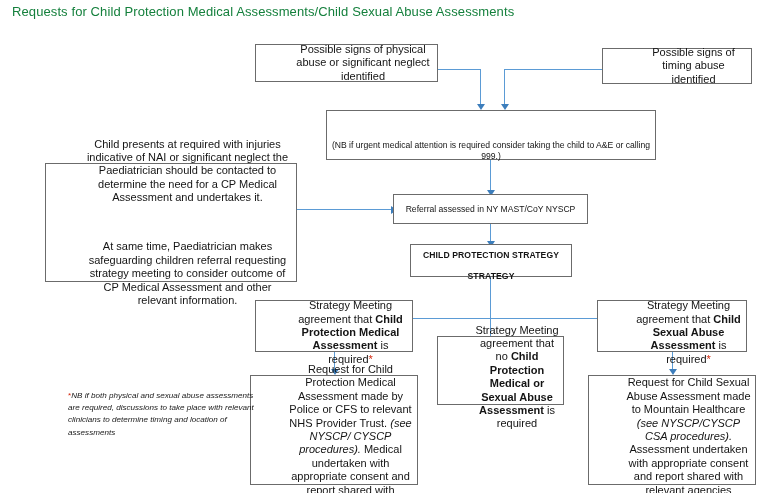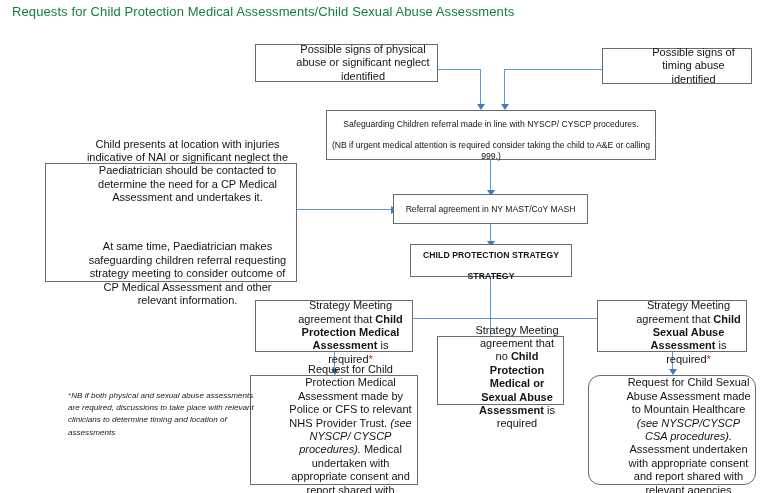--- a/index.html
+++ b/index.html
@@ -121,35 +121,35 @@
   <div class="node f8" style="left:255px; top:44px; width:183px; height:38px;">
     <span class="inner">Possible signs of physical abuse or significant neglect identified</span>
   </div>
 
   <div class="node f8" style="left:602px; top:48px; width:150px; height:36px;">
     <span class="inner">Possible signs of timing abuse identified</span>
   </div>
 
   <div class="node f85" style="left:326px; top:110px; width:330px; height:50px;">
     <span class="inner">
-      <span>Safeguarding Children referral made in line with NYSCP/ CYSCP procedures.</span><br>
+      <br>
       <span>(NB if urgent medical attention is required consider taking the child to A&amp;E or calling 999.)</span>
     </span>
   </div>
 
   <div class="node f8" style="left:45px; top:163px; width:252px; height:119px;">
     <span class="inner" style="display:block;">
-      <span style="display:block;">Child presents at location with injuries indicative of NAI or significant neglect the Paediatrician should be contacted to determine the need for a CP Medical Assessment and undertakes it.</span>
+      <span style="display:block;">Child presents at required with injuries indicative of NAI or significant neglect the Paediatrician should be contacted to determine the need for a CP Medical Assessment and undertakes it.</span>
       <span style="display:block; height:9px;"></span>
       <span style="display:block;">At same time, Paediatrician makes safeguarding children referral requesting strategy meeting to consider outcome of CP Medical Assessment and other relevant information.</span>
     </span>
   </div>
 
   <div class="node f85" style="left:393px; top:194px; width:195px; height:30px;">
-    <span class="inner">Referral agreement in NY MAST/CoY MASH</span>
+    <span class="inner">Referral assessed in NY MAST/CoY NYSCP</span>
   </div>
 
   <div class="node" style="left:410px; top:244px; width:162px; height:33px;">
     <span class="inner strategy-title">
       <span>CHILD PROTECTION STRATEGY</span><br>
       <span>STRATEGY</span>
     </span>
   </div>
 
   <div class="node f8" style="left:255px; top:300px; width:158px; height:52px;">
@@ -169,21 +169,21 @@
       <span>Strategy Meeting agreement that no </span><span class="bold">Child Protection Medical or Sexual Abuse Assessment</span><span> is required</span>
     </span>
   </div>
 
   <div class="node f8" style="left:250px; top:375px; width:168px; height:110px;justify-content:flex-end;">
     <span class="inner">
       <span>Request for Child Protection Medical Assessment made by Police or CFS to relevant NHS Provider Trust. </span><span class="em">(see NYSCP/ CYSCP procedures).</span><span> Medical undertaken with appropriate consent and report shared with relevant agencies</span>
     </span>
   </div>
 
-  <div class="node f8" style="left:588px; top:375px; width:168px; height:110px;border-radius:12px;">
+  <div class="node f8" style="left:588px; top:375px; width:168px; height:110px;">
     <span class="inner">
       <span>Request for Child Sexual Abuse Assessment made to Mountain Healthcare </span><span class="em">(see NYSCP/CYSCP CSA procedures).</span><span> Assessment undertaken with appropriate consent and report shared with relevant agencies</span>
     </span>
   </div>
 
   <div class="note" style="left:48px; top:378px; width:196px;margin-left:20px;">
     <span class="star">*</span><span>NB if both physical and sexual abuse assessments are required, discussions to take place with relevant clinicians to determine timing and location of assessments</span>
   </div>
 
 </div>

